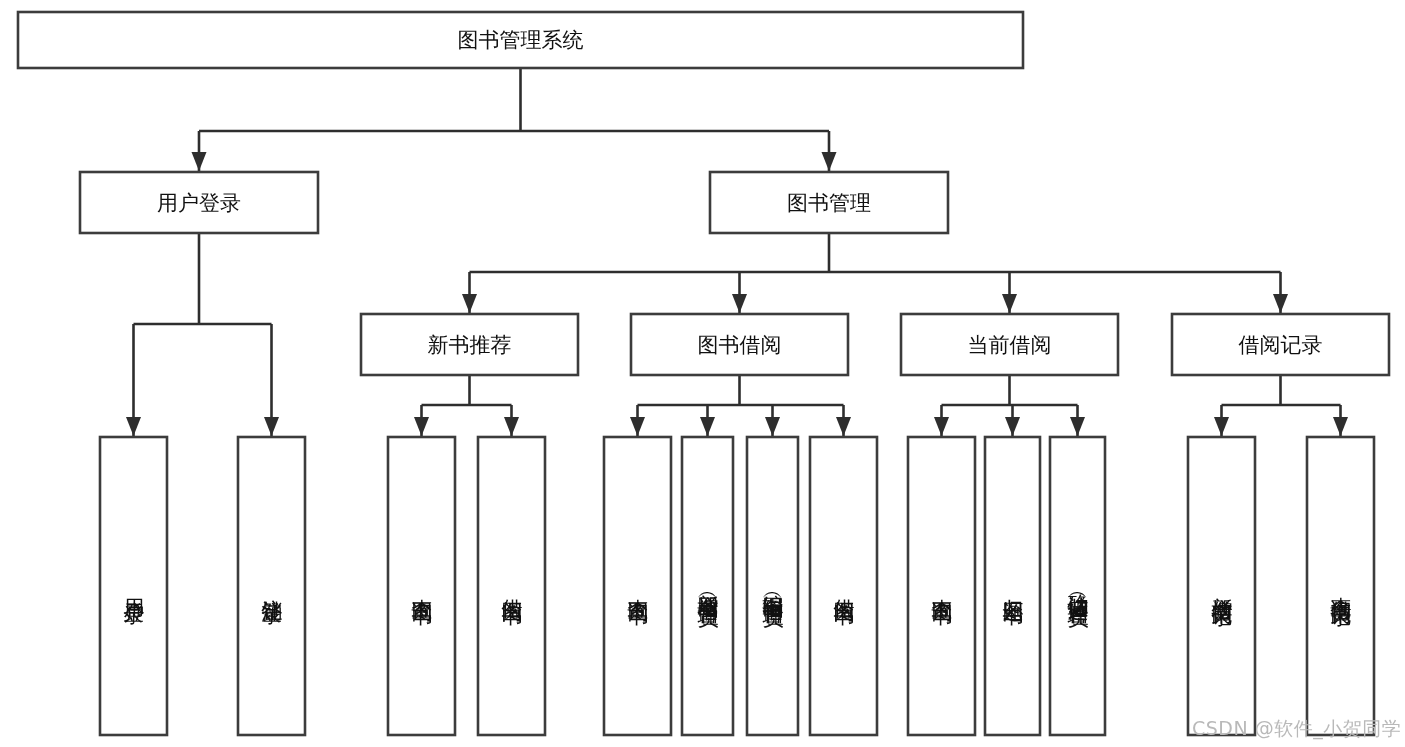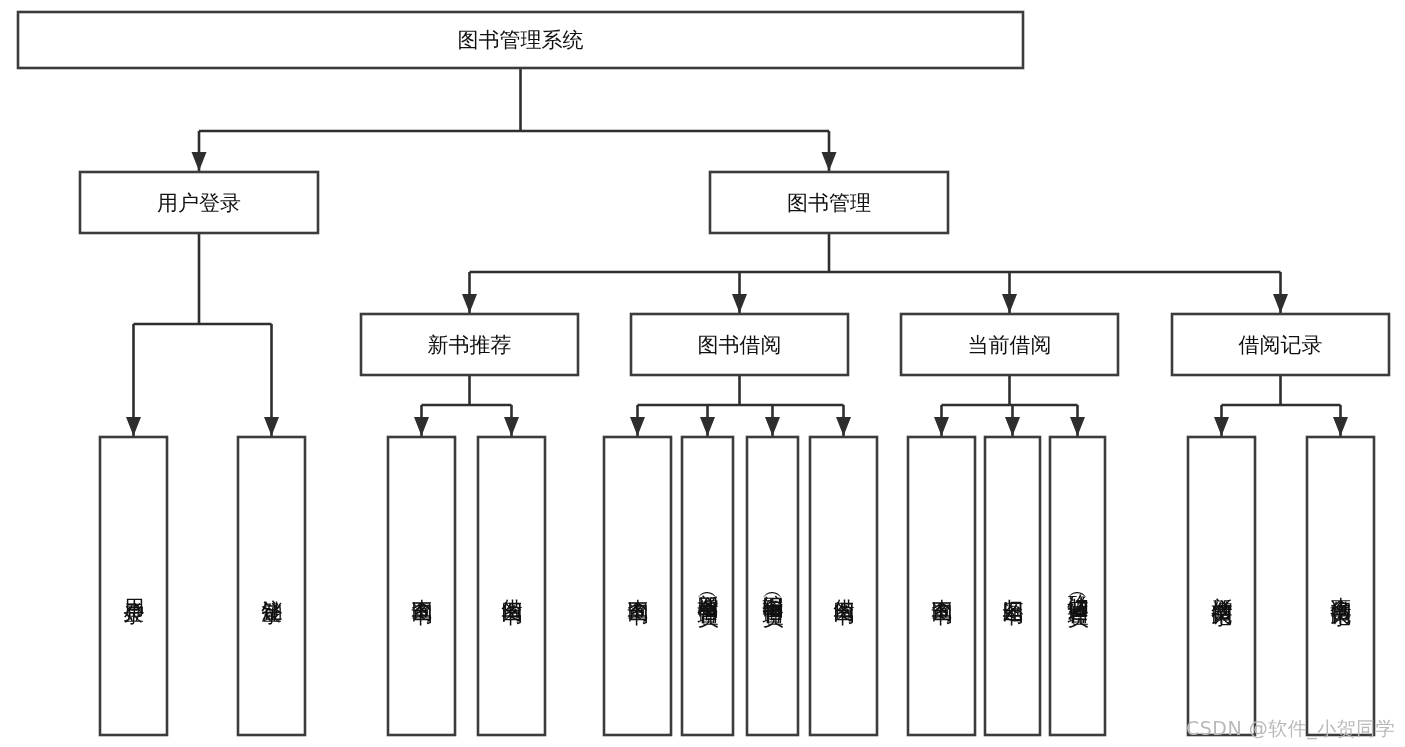--- a/index.html
+++ b/index.html
@@ -177,15 +177,15 @@
       <div class="leaf-label" style="left: 682px; top: 437px; width: 51px; height: 298px;">新增图书（管理员）</div>
       <div class="leaf-label" style="left: 747px; top: 437px; width: 51px; height: 298px;">编辑图书（管理员）</div>
       <div class="leaf-label" style="left: 810px; top: 437px; width: 67px; height: 298px;">借阅图书</div>
       <div class="leaf-label" style="left: 908px; top: 437px; width: 67px; height: 298px;">查询图书</div>
       <div class="leaf-label" style="left: 985px; top: 437px; width: 55px; height: 298px;">归还图书</div>
       <div class="leaf-label" style="left: 1050px; top: 437px; width: 55px; height: 298px;">确认归还（管理员）</div>
       <div class="leaf-label" style="left: 1188px; top: 437px; width: 67px; height: 298px;">新增借阅记录</div>
       <div class="leaf-label" style="left: 1307px; top: 437px; width: 67px; height: 298px;">查询借阅记录</div>
     </div>
 
-  <div class="watermark" style="left: 1186px; top: 716px;">CSDN @软件_小贺同学</div>
+  <div class="watermark" style="left: 1186px; top: 716px; padding-left: 6px;">CSDN @软件_小贺同学</div>
 
 </div>
 
 </body></html>

